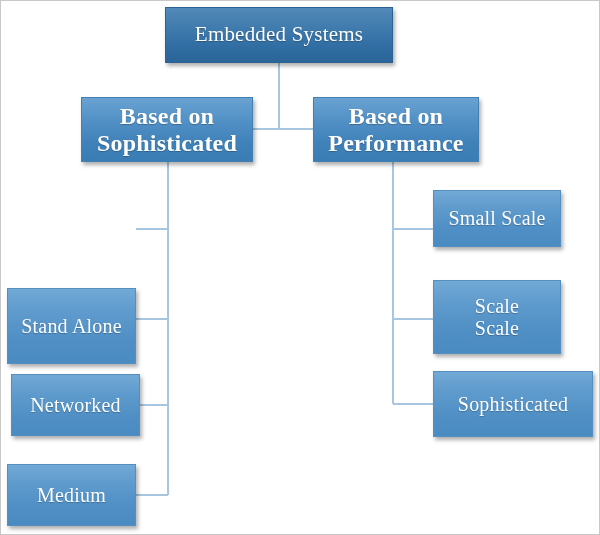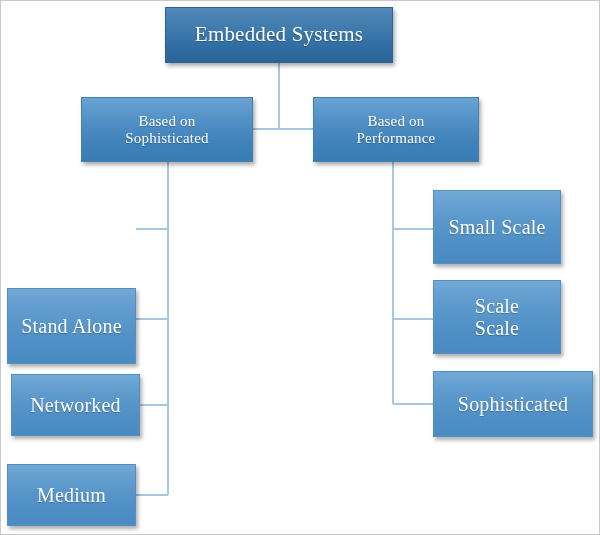--- a/index.html
+++ b/index.html
@@ -49,21 +49,22 @@
   .node.root {
     background: linear-gradient(to bottom, #4d84b4 0%, #3f76a8 38%, #2e689f 72%, #2a6characters 100%);
     background: linear-gradient(to bottom, #5189b8 0%, #3f7aad 40%, #2f6ca1 75%, #2b6598 100%);
     border: 1px solid #2c6293;
     font-size: 21px;
   }
   
   .node.level2 {
     background: linear-gradient(to bottom, #6aa2d2 0%, #5291c6 35%, #3f81b9 72%, #3a7db5 100%);
     border: 1px solid #4280b4;
-    font-size: 15px;
+    font-size: 24px;
+    font-weight: bold;
   }
   
   .node.leaf {
     background: linear-gradient(to bottom, #72a9d6 0%, #5f9bcd 30%, #4f8fc5 70%, #4a8bc2 100%);
     border: 1px solid #558fbf;
     font-size: 20px;
   }
 </style>
 </head>
 <body>
@@ -114,21 +115,21 @@
   </div>
 
   <div class="node leaf" style="left:10px; top:373px; width:129px; height:62px;">
     <span>Networked</span>
   </div>
 
   <div class="node leaf" style="left:6px; top:463px; width:129px; height:62px;">
     <span>Medium</span>
   </div>
 
-  <div class="node leaf" style="left:432px; top:189px; width:128px; height:74px;text-align:right;">
+  <div class="node leaf" style="left:432px; top:189px; width:128px; height:57px;text-align:right;">
     <span>Small Scale</span>
   </div>
 
   <div class="node leaf" style="left:432px; top:279px; width:128px; height:74px;">
     <span>
       <span>Scale</span><br>
       <span>Scale</span>
     </span>
   </div>
 

